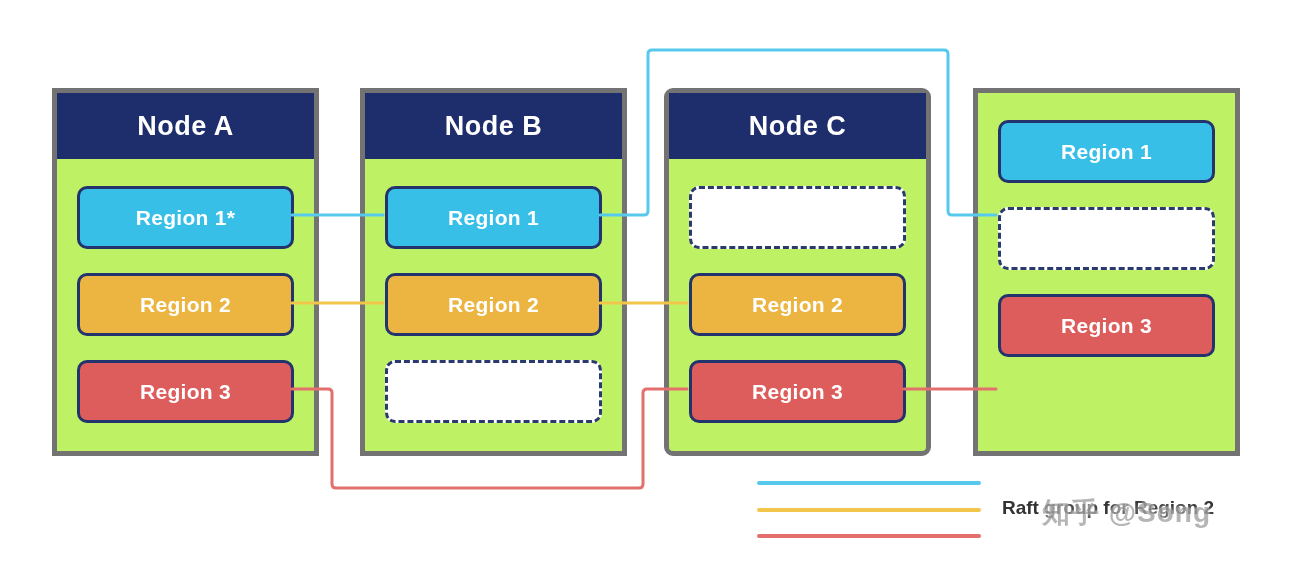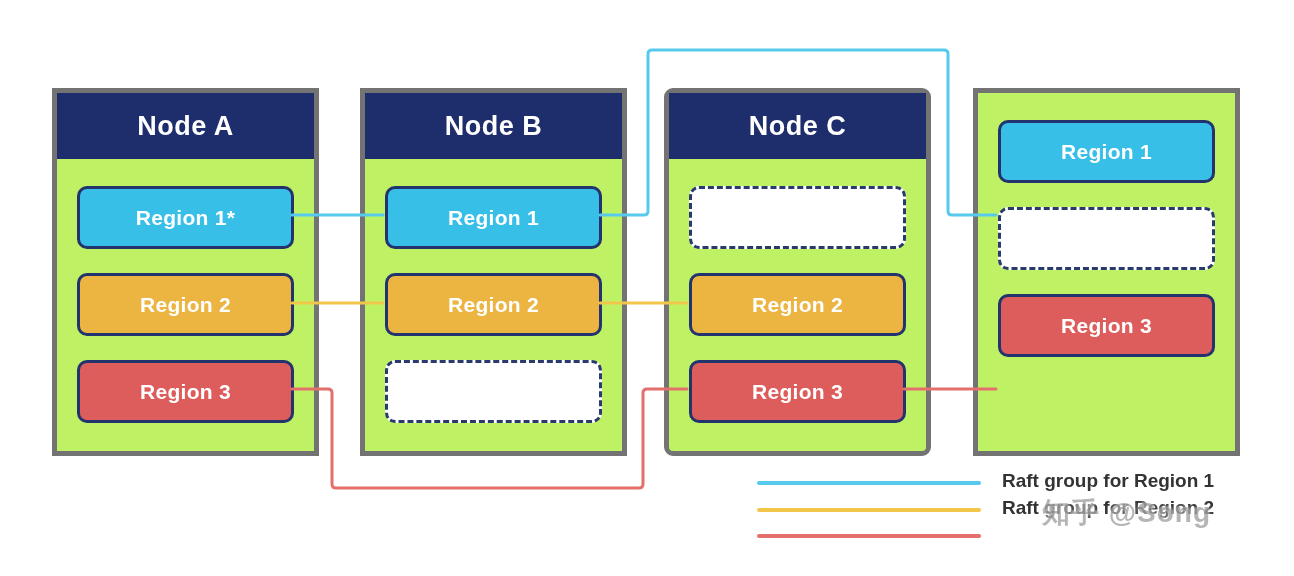--- a/index.html
+++ b/index.html
@@ -159,18 +159,17 @@
     <path d="M600 303 H687" stroke="#f2c54b"></path>
 
     <path d="M292 389 H328 Q332 389 332 393 V484 Q332 488 336 488 H639 Q643 488 643 484 V393 Q643 389 647 389 H687" stroke="#e4706d"></path>
     <path d="M904 389 H996" stroke="#e4706d"></path>
   </svg>
 
   <div class="legend-line" style="left: 757px; top: 481px; background: rgb(86, 201, 236);"></div>
   <div class="legend-line" style="left: 757px; top: 508px; background: rgb(242, 197, 75);"></div>
   <div class="legend-line" style="left: 757px; top: 534px; background: rgb(228, 112, 109);"></div>
 
-  <div class="legend-label" style="top:470px;">Raft group for Region 1</div>
   <div class="legend-label" style="top:497px;">Raft group for Region 2</div>
 
   <div class="watermark">知乎 @Song</div>
 
 </div>
 
 </body></html>

